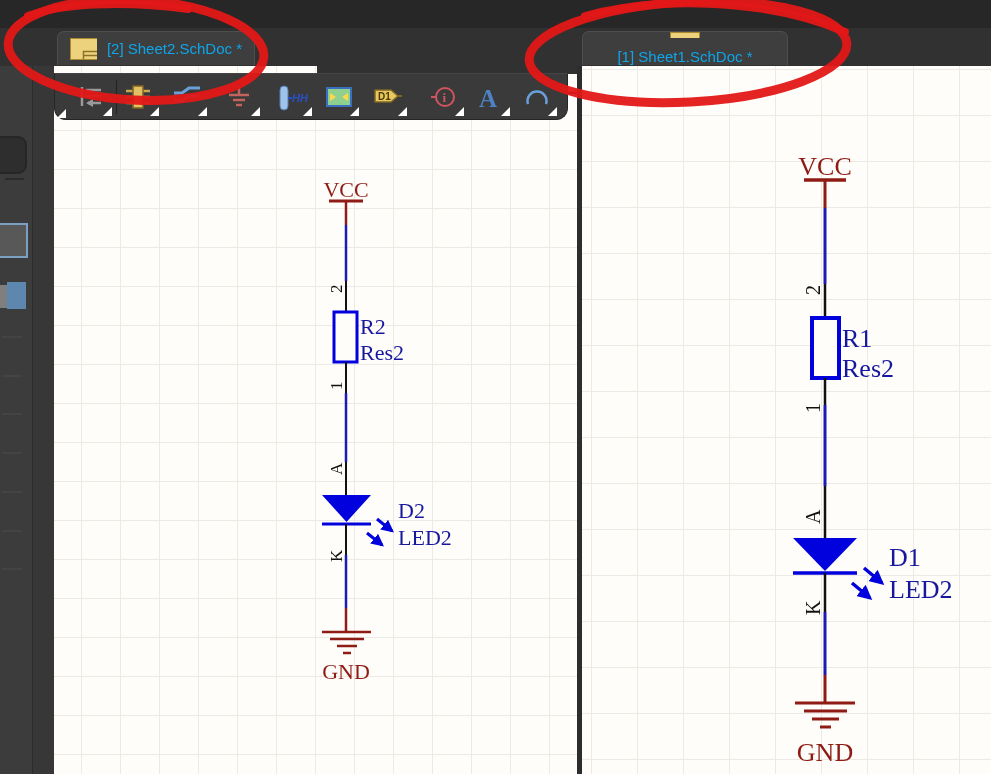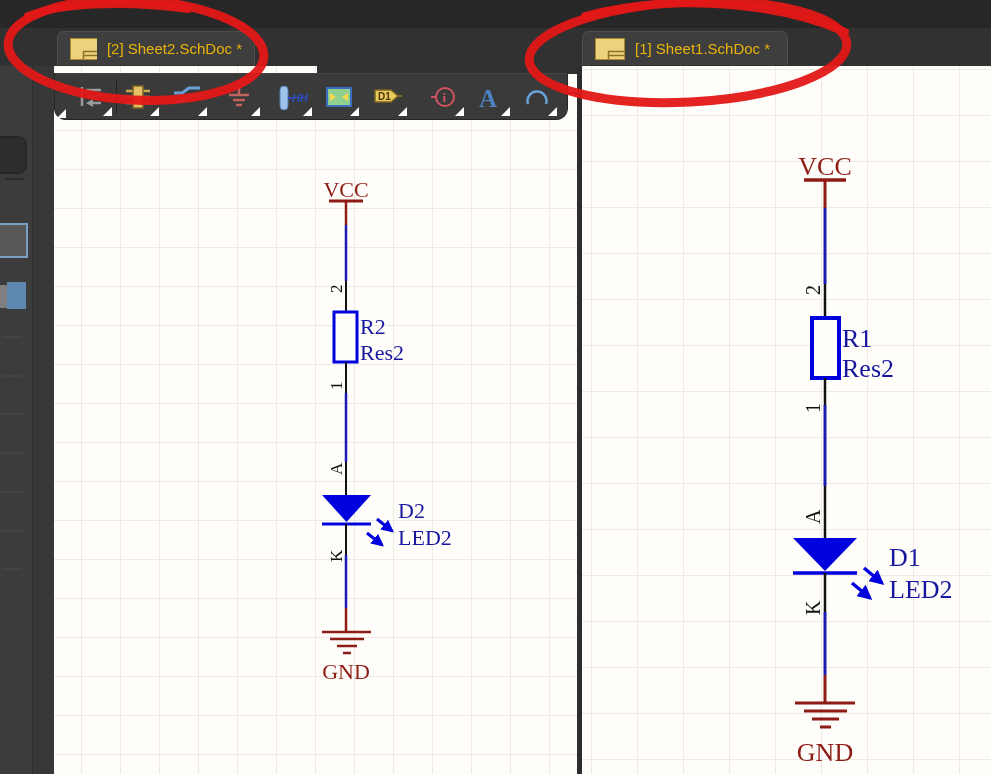--- a/index.html
+++ b/index.html
@@ -6,23 +6,23 @@
   #app{position:relative;width:991px;height:774px;overflow:hidden;background:#282828;
        font-family:"Liberation Sans",sans-serif;}
 
   
   .top-strip{position:absolute;left:0;top:0;width:991px;height:28px;background:#272727;}
   .tabbar{position:absolute;left:0;top:28px;width:991px;height:38px;background:#313131;}
   .close-btn{position:absolute;left:12px;top:32px;width:34px;height:32px;color:#f2f2f2;
              font-size:21px;font-weight:bold;display:flex;align-items:center;justify-content:center;cursor:pointer;}
   .tab{position:absolute;top:3px;height:34px;background:#3e3e3e;border:1px solid #4e4e4e;border-bottom:none;
        border-radius:7px 7px 0 0;display:flex;align-items:center;gap:10px;padding:0 12px;
-       color:#eab308;font-size:15px;white-space:nowrap;box-sizing:border-box;}
+       color:#0ea5e9;font-size:15px;white-space:nowrap;box-sizing:border-box;}
   .tab-1{left:57px;width:198px;}
-  .tab-2{left:582px;width:206px;}
+  .tab-2{left:582px;width:206px;flex-direction:column;}
 
   
   .sidebar{position:absolute;left:0;top:66px;width:54px;height:708px;background:#3c3c3c;}
   .sidebar .col2{position:absolute;left:33px;top:0;width:21px;height:708px;background:#373737;}
   .sidebar .vline{position:absolute;left:32px;top:0;width:1px;height:708px;background:#2c2c2c;}
   .sb-slot-a{position:absolute;left:-9px;top:70px;width:32px;height:34px;background:#2e2e2e;
              border:2px solid #262626;border-radius:9px;}
   .sb-line{position:absolute;left:5px;top:112px;width:19px;height:2px;background:#2b2b2b;}
   .sb-slot-b{position:absolute;left:-9px;top:157px;width:33px;height:31px;background:#585858;
              border:2px solid #7ba0c4;}

